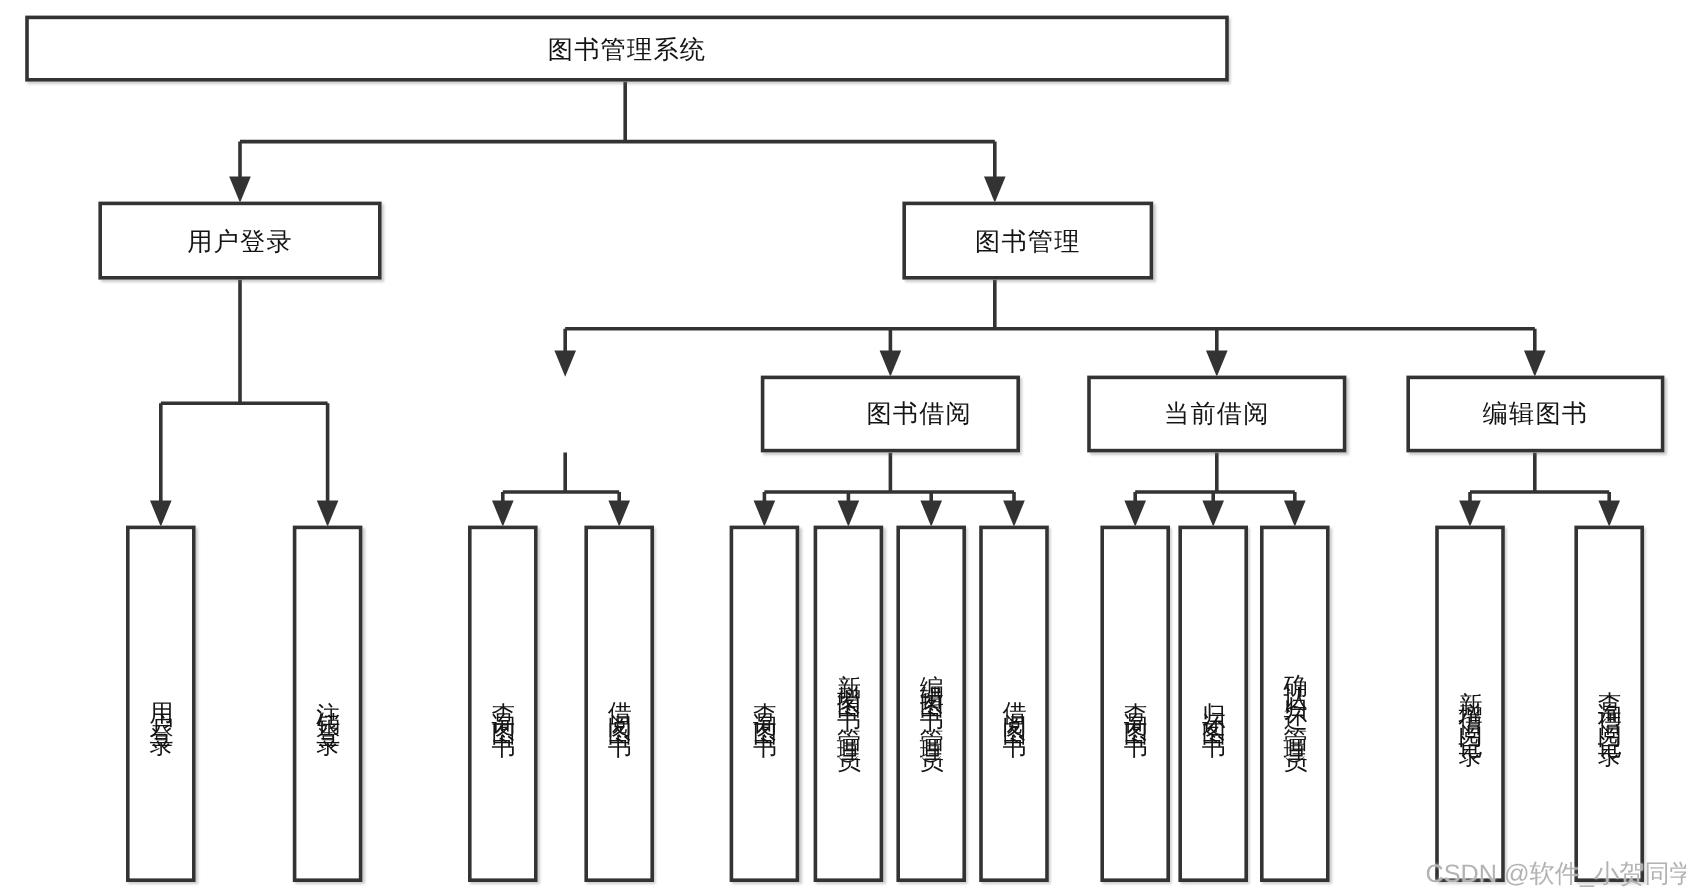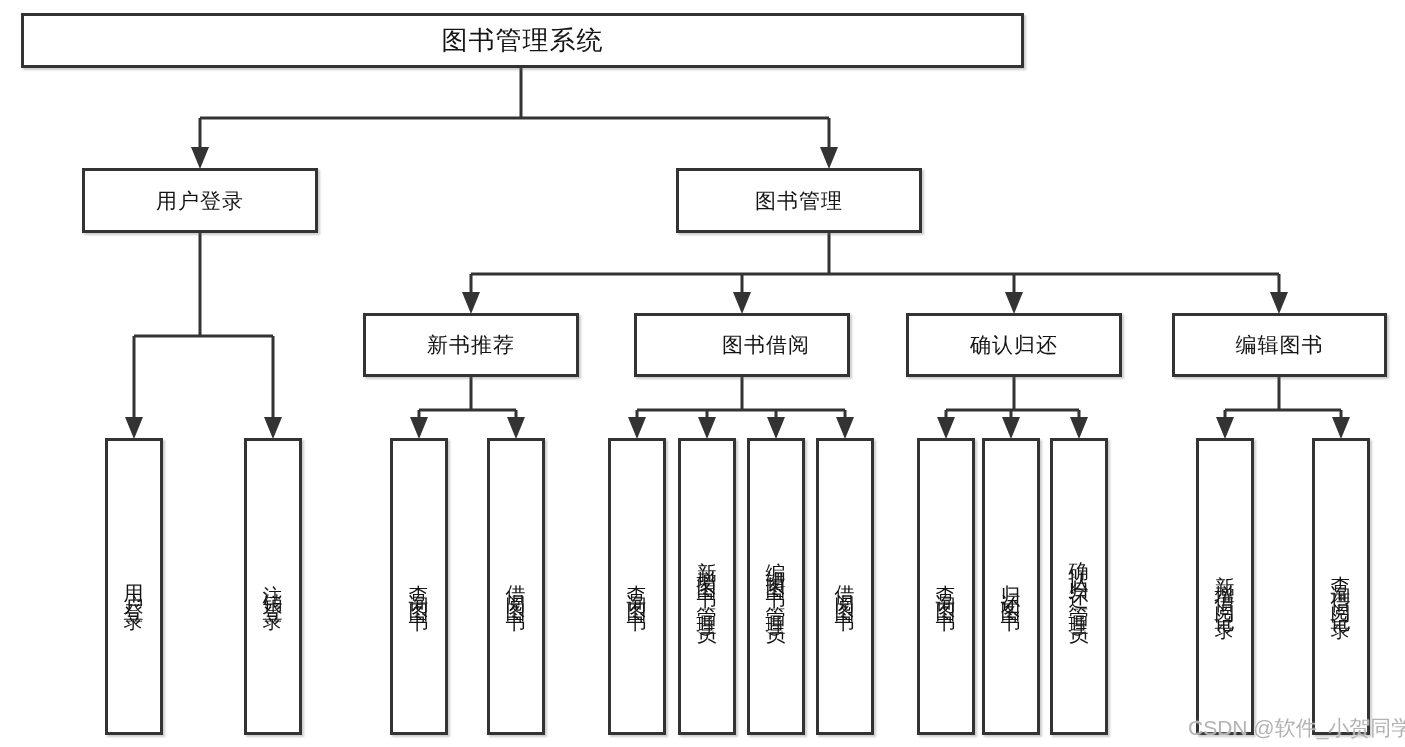--- a/index.html
+++ b/index.html
@@ -32,21 +32,21 @@
     color: #141414;
     z-index: 2;
     box-shadow: 2px 2px 2px rgba(110,110,110,0.35);
   }
   .node.h {
     font-size: 21px;
     letter-spacing: 1px;
     white-space: nowrap;
   }
   .node.root {
-    font-size: 26px;
+    font-size: 21px;
   }
   .node.v .vtext {
     writing-mode: vertical-rl;
     text-orientation: mixed;
     font-size: 20px;
     line-height: 1;
     letter-spacing: 9px;
     white-space: nowrap;
   }
   .watermark {
@@ -105,32 +105,29 @@
     </g>
   </svg>
 
   <div class="node h root" style="left:21px; top:13px; width:1003px; height:55px;">
     <span>图书管理系统</span>
   </div>
 
   <div class="node h" style="left:82px; top:168px; width:236px; height:65px;">
     <span>用户登录</span>
   </div>
-  <div class="node h" style="left:676px; top:168px; width:246px; height:65px;">
+  <div class="node h" style="left:752px; top:168px; width:209px; height:65px;">
     <span>图书管理</span>
   </div>
 
-  <div class="node h" style="left:363px; top:313px; width:216px; height:64px;">
-    <span>新书推荐</span>
-  </div>
   <div class="node h" style="left:634px; top:313px; width:216px; height:64px;padding-left:48px;">
     <span>图书借阅</span>
   </div>
   <div class="node h" style="left:906px; top:313px; width:216px; height:64px;">
-    <span>确认归还</span>
+    <span>当前借阅</span>
   </div>
   <div class="node h" style="left:1172px; top:313px; width:215px; height:64px;">
     <span>编辑图书</span>
   </div>
 
   <div class="node v" style="left:105px; top:438px; width:58px; height:297px;">
     <span class="vtext">用户登录</span>
   </div>
   <div class="node v" style="left:244px; top:438px; width:58px; height:297px;">
     <span class="vtext">注销登录</span>

